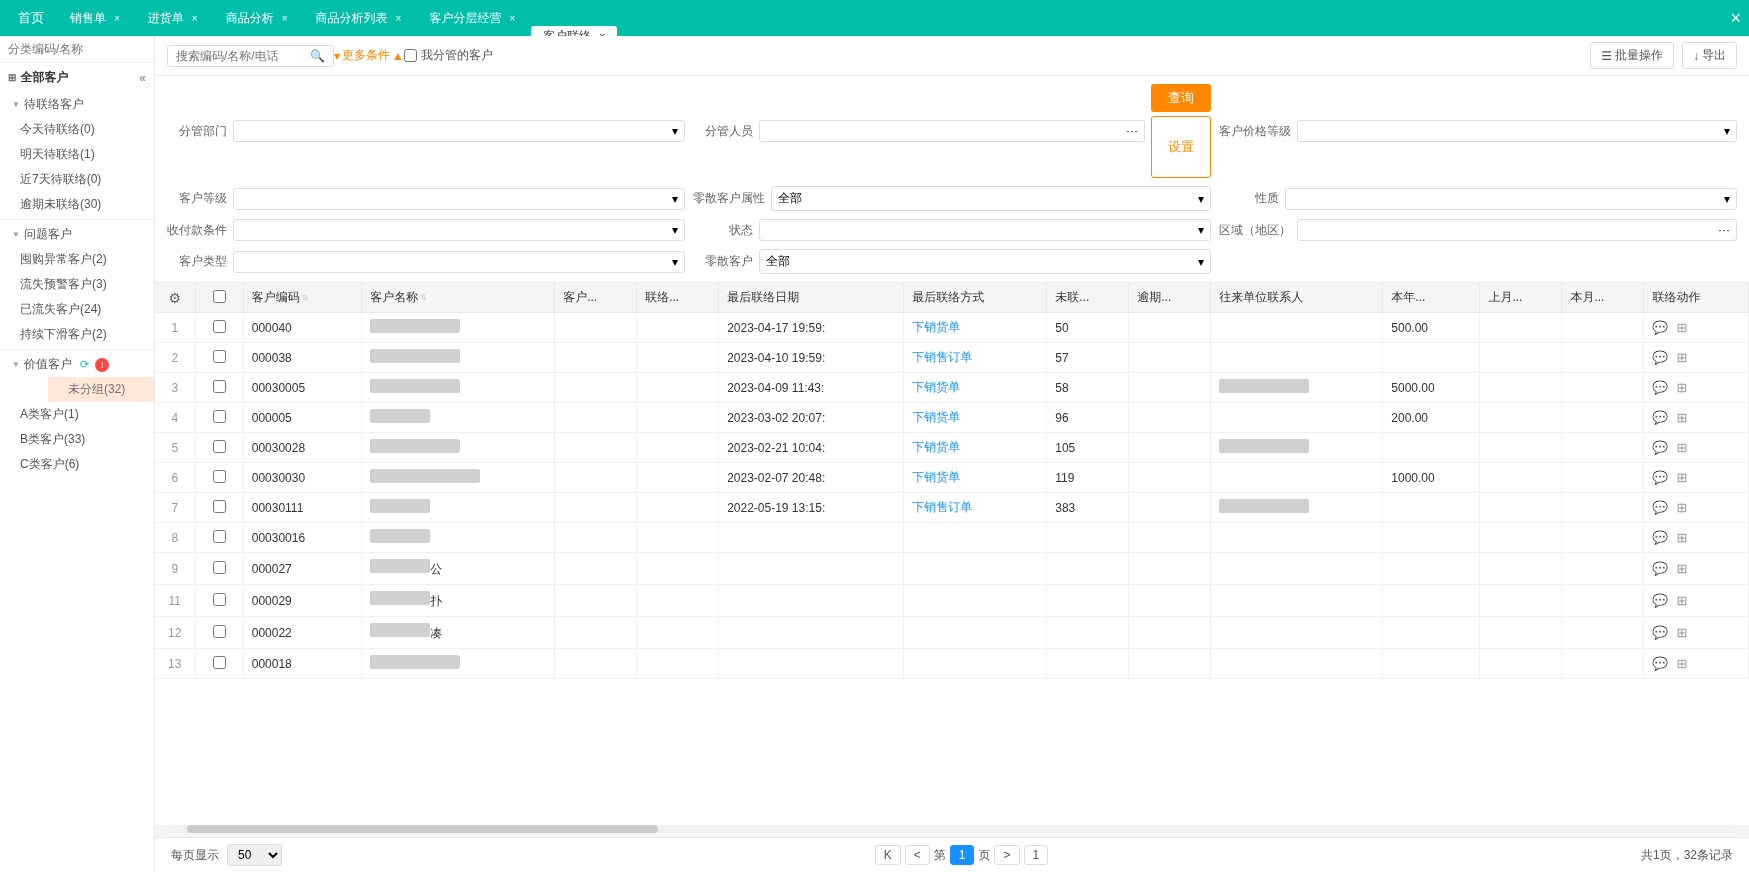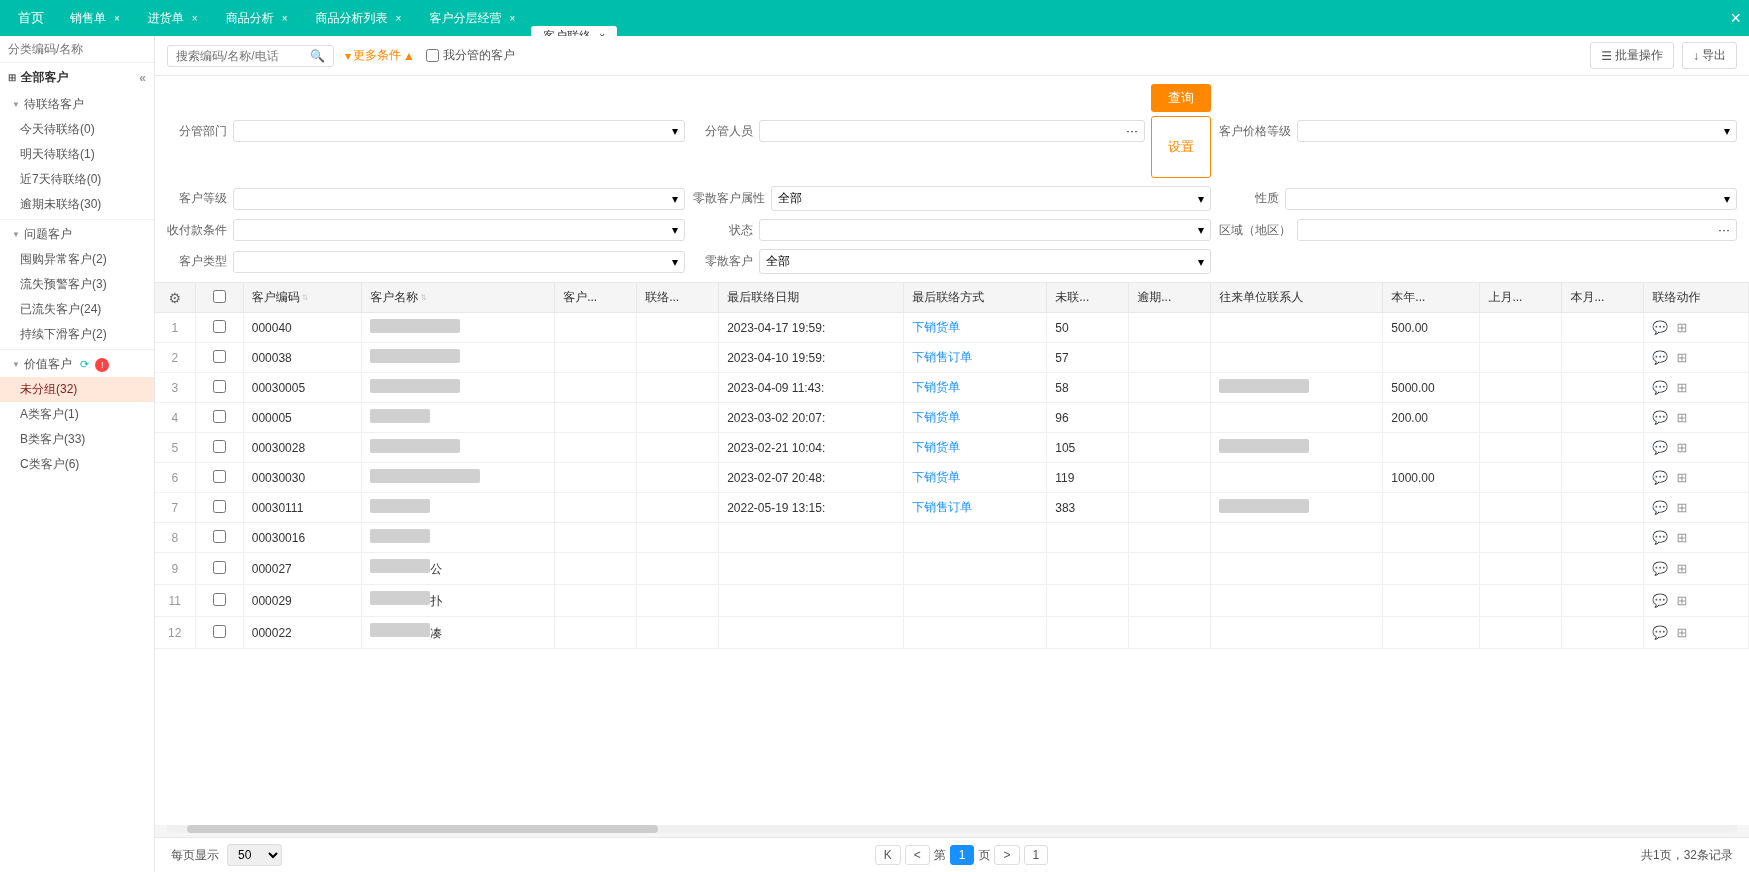--- a/index.html
+++ b/index.html
@@ -82,39 +82,39 @@
       color: #555;
       cursor: pointer;
       gap: 4px;
     }
     .sidebar-group-label .arrow { font-size: 8px; color: #999; }
     .sidebar-item {
       padding: 4px 8px 4px 20px;
       color: #555;
       cursor: pointer;
     }
-    .sidebar-item.active { background: #ffe8d9; color: #7f1d1d; }
+    .sidebar-item.active { background: #ffe8d9; color: #737373; margin-left: 48px; }
     .sidebar-divider { height: 1px; background: #f0f0f0; margin: 2px 0; }
 
     
     .content-area {
       flex: 1;
       display: flex;
       flex-direction: column;
       overflow: hidden;
     }
 
     
     .filter-bar {
       background: #fff;
       border-bottom: 1px solid #e8e8e8;
       padding: 6px 12px;
       display: flex;
       align-items: center;
-      gap: 11px;
+      gap: 0;
     }
     .filter-search {
       display: flex;
       align-items: center;
       border: 1px solid #ddd;
       border-radius: 3px;
       padding: 3px 8px;
       gap: 4px;
       background: #fff;
     }
@@ -783,20 +783,42 @@
               <td></td>
               <td></td>
               <td></td>
               <td>
                 <div class="action-icons">
                   <span>💬</span>
                   <span>⊞</span>
                 </div>
               </td>
             </tr>
+            <tr>
+              <td class="row-num center">13</td>
+              <td class="center"><input type="checkbox" style=""></td>
+              <td>000018</td>
+              <td><span class="blurred blurred-md"></span></td>
+              <td></td>
+              <td></td>
+              <td></td>
+              <td></td>
+              <td></td>
+              <td></td>
+              <td></td>
+              <td></td>
+              <td></td>
+              <td></td>
+              <td>
+                <div class="action-icons">
+                  <span>💬</span>
+                  <span>⊞</span>
+                </div>
+              </td>
+            </tr>
           </tbody>
       </table>
     </div>
 
     <div class="scrollbar-track">
       <div class="scrollbar-thumb"></div>
     </div>
 
     <div class="table-footer">
       <span class="page-size-label">每页显示</span>

